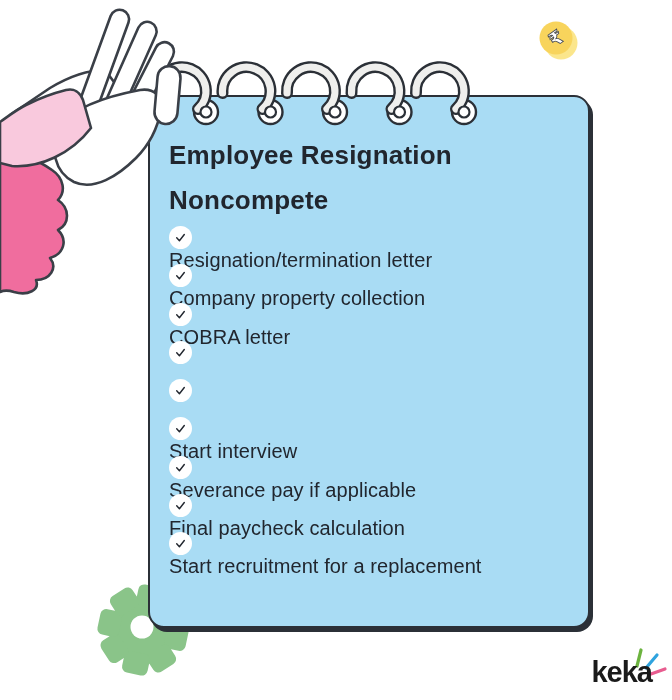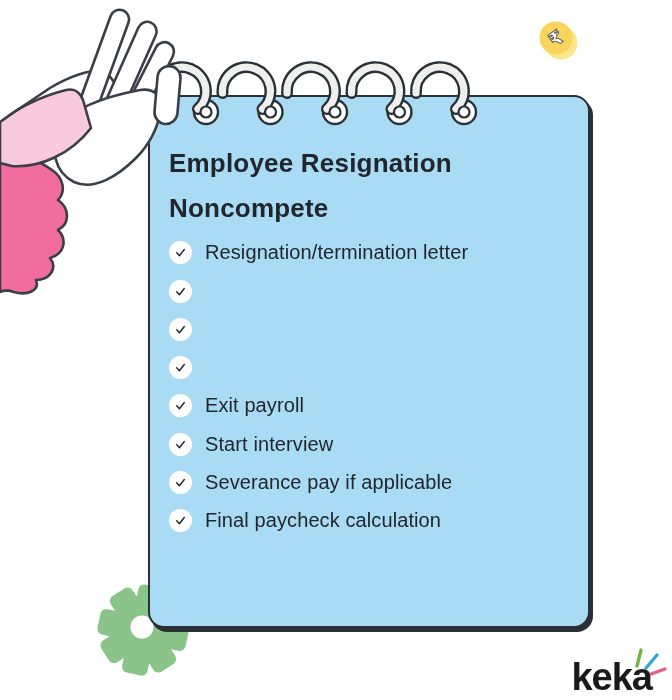--- a/index.html
+++ b/index.html
@@ -13,38 +13,38 @@
 
   .notepad {
     position:absolute; z-index:1;
     left:148px; top:95px; width:442px; height:533px;
     background:var(--pad-blue,#A9DCF4);
     border:2.5px solid var(--outline,#2B3037);
     border-radius:16px;
     box-shadow:3px 4px 0 var(--outline,#2B3037);
   }
   .pad-title {
-    position:absolute; left:19px; top:44px;
+    position:absolute; left:19px; top:36px;
     font-size:26px; font-weight:bold; line-height:45px;
     color:var(--text-dark,#21262E); letter-spacing:0.2px;
   }
   .pad-title span { display:block; }
   .items { position:absolute; left:19px; top:129px; right:10px; }
-  .item { display:flex; align-items:flex-end; height:38.3px; }
+  .item { display:flex; align-items:flex-start; height:38.3px;flex-direction:column; }
   .check-circle {
     flex:0 0 23px; width:23px; height:23px; border-radius:50%;
     background:#ffffff; display:flex; align-items:center; justify-content:center;
     margin-right:13px;
   }
   .check-circle svg { width:13px; height:13px; display:block; }
   .item-label { font-size:20px; color:var(--text-dark,#21262E); letter-spacing:0.1px; white-space:nowrap; }
 
   .keka-logo {
     position:absolute; z-index:3; right:20px; top:656px;
-    font-size:38px; font-weight:bold; letter-spacing:-1px;
+    font-size:29px; font-weight:bold; letter-spacing:-1px;
     color:var(--logo-black,#1A1A1A);
   }
   .rupee-glyph { font-family:"DejaVu Sans", sans-serif; font-size:19px; font-weight:bold; }
 </style>
 </head>
 <body>
 
 <div id="canvas">
 
   <svg id="bg-layer" class="layer" viewBox="0 0 672 700">
@@ -100,42 +100,43 @@
             </svg>
           </span>
           <span class="item-label">Resignation/termination letter</span>
         </div>
         <div class="item">
           <span class="check-circle">
             <svg viewBox="0 0 24 24">
               <path d="M5 12.5 L10 18 L19 6.5" fill="none" stroke="#21262E" stroke-width="2.6" stroke-linecap="round" stroke-linejoin="round"></path>
             </svg>
           </span>
-        </div>
-        <div class="item">
-          <span class="check-circle">
-            <svg viewBox="0 0 24 24">
-              <path d="M5 12.5 L10 18 L19 6.5" fill="none" stroke="#21262E" stroke-width="2.6" stroke-linecap="round" stroke-linejoin="round"></path>
-            </svg>
-          </span>
-        </div>
-        <div class="item">
-          <span class="check-circle">
-            <svg viewBox="0 0 24 24">
-              <path d="M5 12.5 L10 18 L19 6.5" fill="none" stroke="#21262E" stroke-width="2.6" stroke-linecap="round" stroke-linejoin="round"></path>
-            </svg>
-          </span>
-        </div>
-        <div class="item">
-          <span class="check-circle">
-            <svg viewBox="0 0 24 24">
-              <path d="M5 12.5 L10 18 L19 6.5" fill="none" stroke="#21262E" stroke-width="2.6" stroke-linecap="round" stroke-linejoin="round"></path>
-            </svg>
-          </span>
-          <span class="item-label">Exit payroll</span>
+          <span class="item-label">Company property collection</span>
+        </div>
+        <div class="item">
+          <span class="check-circle">
+            <svg viewBox="0 0 24 24">
+              <path d="M5 12.5 L10 18 L19 6.5" fill="none" stroke="#21262E" stroke-width="2.6" stroke-linecap="round" stroke-linejoin="round"></path>
+            </svg>
+          </span>
+          <span class="item-label">COBRA letter</span>
+        </div>
+        <div class="item">
+          <span class="check-circle">
+            <svg viewBox="0 0 24 24">
+              <path d="M5 12.5 L10 18 L19 6.5" fill="none" stroke="#21262E" stroke-width="2.6" stroke-linecap="round" stroke-linejoin="round"></path>
+            </svg>
+          </span>
+        </div>
+        <div class="item">
+          <span class="check-circle">
+            <svg viewBox="0 0 24 24">
+              <path d="M5 12.5 L10 18 L19 6.5" fill="none" stroke="#21262E" stroke-width="2.6" stroke-linecap="round" stroke-linejoin="round"></path>
+            </svg>
+          </span>
         </div>
         <div class="item">
           <span class="check-circle">
             <svg viewBox="0 0 24 24">
               <path d="M5 12.5 L10 18 L19 6.5" fill="none" stroke="#21262E" stroke-width="2.6" stroke-linecap="round" stroke-linejoin="round"></path>
             </svg>
           </span>
           <span class="item-label">Start interview</span>
         </div>
         <div class="item">
@@ -146,20 +147,28 @@
           </span>
           <span class="item-label">Severance pay if applicable</span>
         </div>
         <div class="item">
           <span class="check-circle">
             <svg viewBox="0 0 24 24">
               <path d="M5 12.5 L10 18 L19 6.5" fill="none" stroke="#21262E" stroke-width="2.6" stroke-linecap="round" stroke-linejoin="round"></path>
             </svg>
           </span>
           <span class="item-label">Final paycheck calculation</span>
+        </div>
+        <div class="item">
+          <span class="check-circle">
+            <svg viewBox="0 0 24 24">
+              <path d="M5 12.5 L10 18 L19 6.5" fill="none" stroke="#21262E" stroke-width="2.6" stroke-linecap="round" stroke-linejoin="round"></path>
+            </svg>
+          </span>
+          <span class="item-label">Start recruitment for a replacement</span>
         </div>
       </div>
   </div>
 
   <svg id="fg-layer" class="layer" viewBox="0 0 672 700">
     <g>
 
       <g fill="#ffffff" stroke="var(--outline,#2B3037)" stroke-width="2.4">
         <circle cx="206" cy="112" r="12"></circle>
           <circle cx="270.5" cy="112" r="12"></circle>

